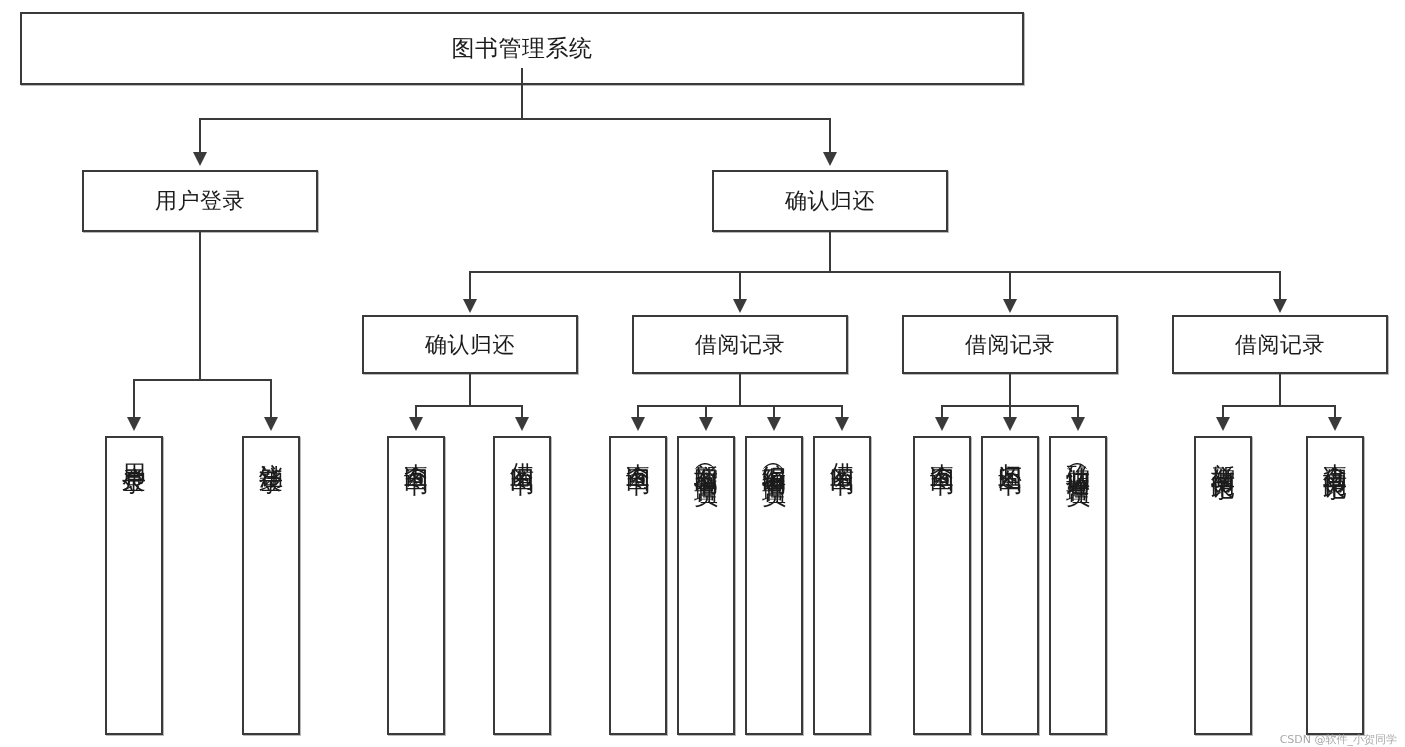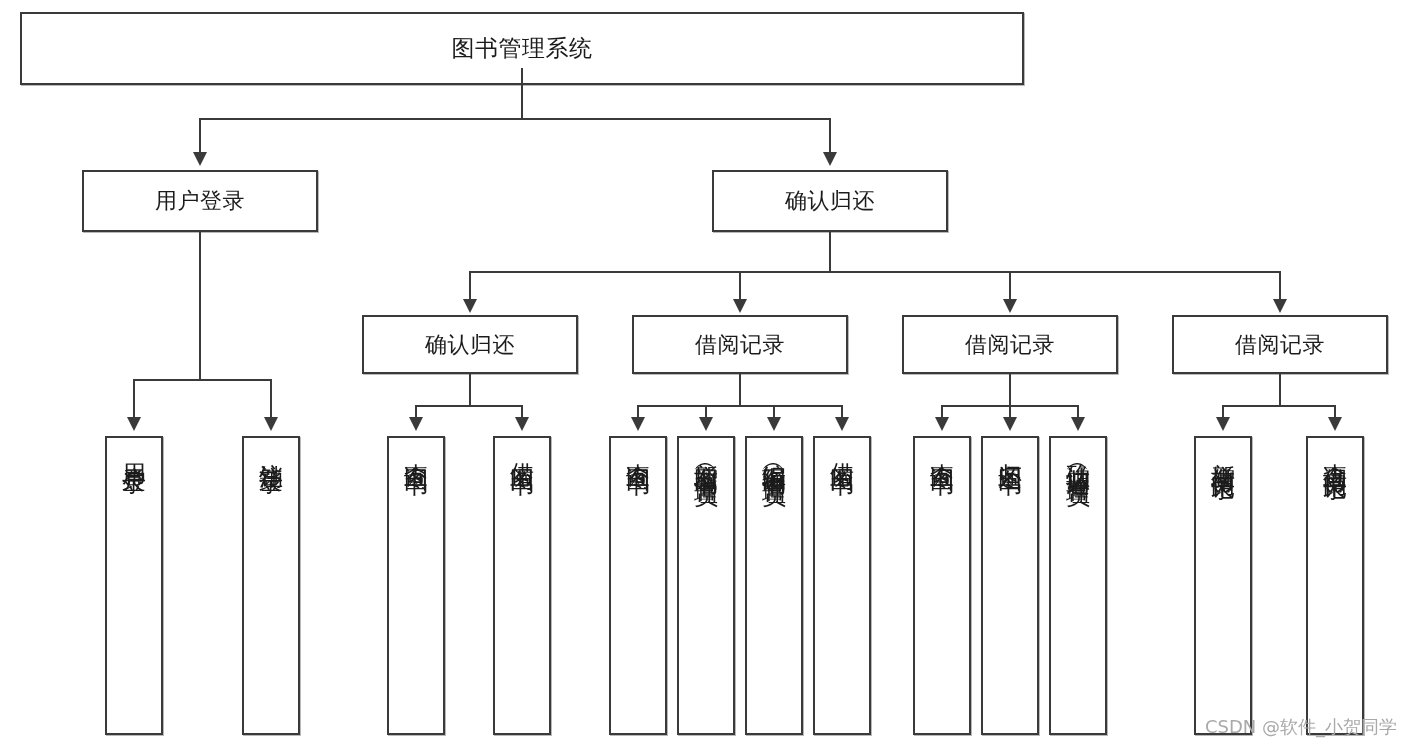--- a/index.html
+++ b/index.html
@@ -67,22 +67,22 @@
     width: 0;
     height: 0;
     border-left: 7px solid transparent;
     border-right: 7px solid transparent;
     border-top: 14px solid #3a3a3a;
   }
   
   #watermark {
     position: absolute;
     right: 8px;
-    bottom: 8px;
-    font-size: 18px;
+    bottom: 0;
+    font-size: 11px;
     color: #a9a9a9;
     white-space: nowrap;
     font-family: "DejaVu Sans", "Liberation Sans", sans-serif;
   }
 </style>
 </head>
 <body>
 
 <div id="canvas">
 

